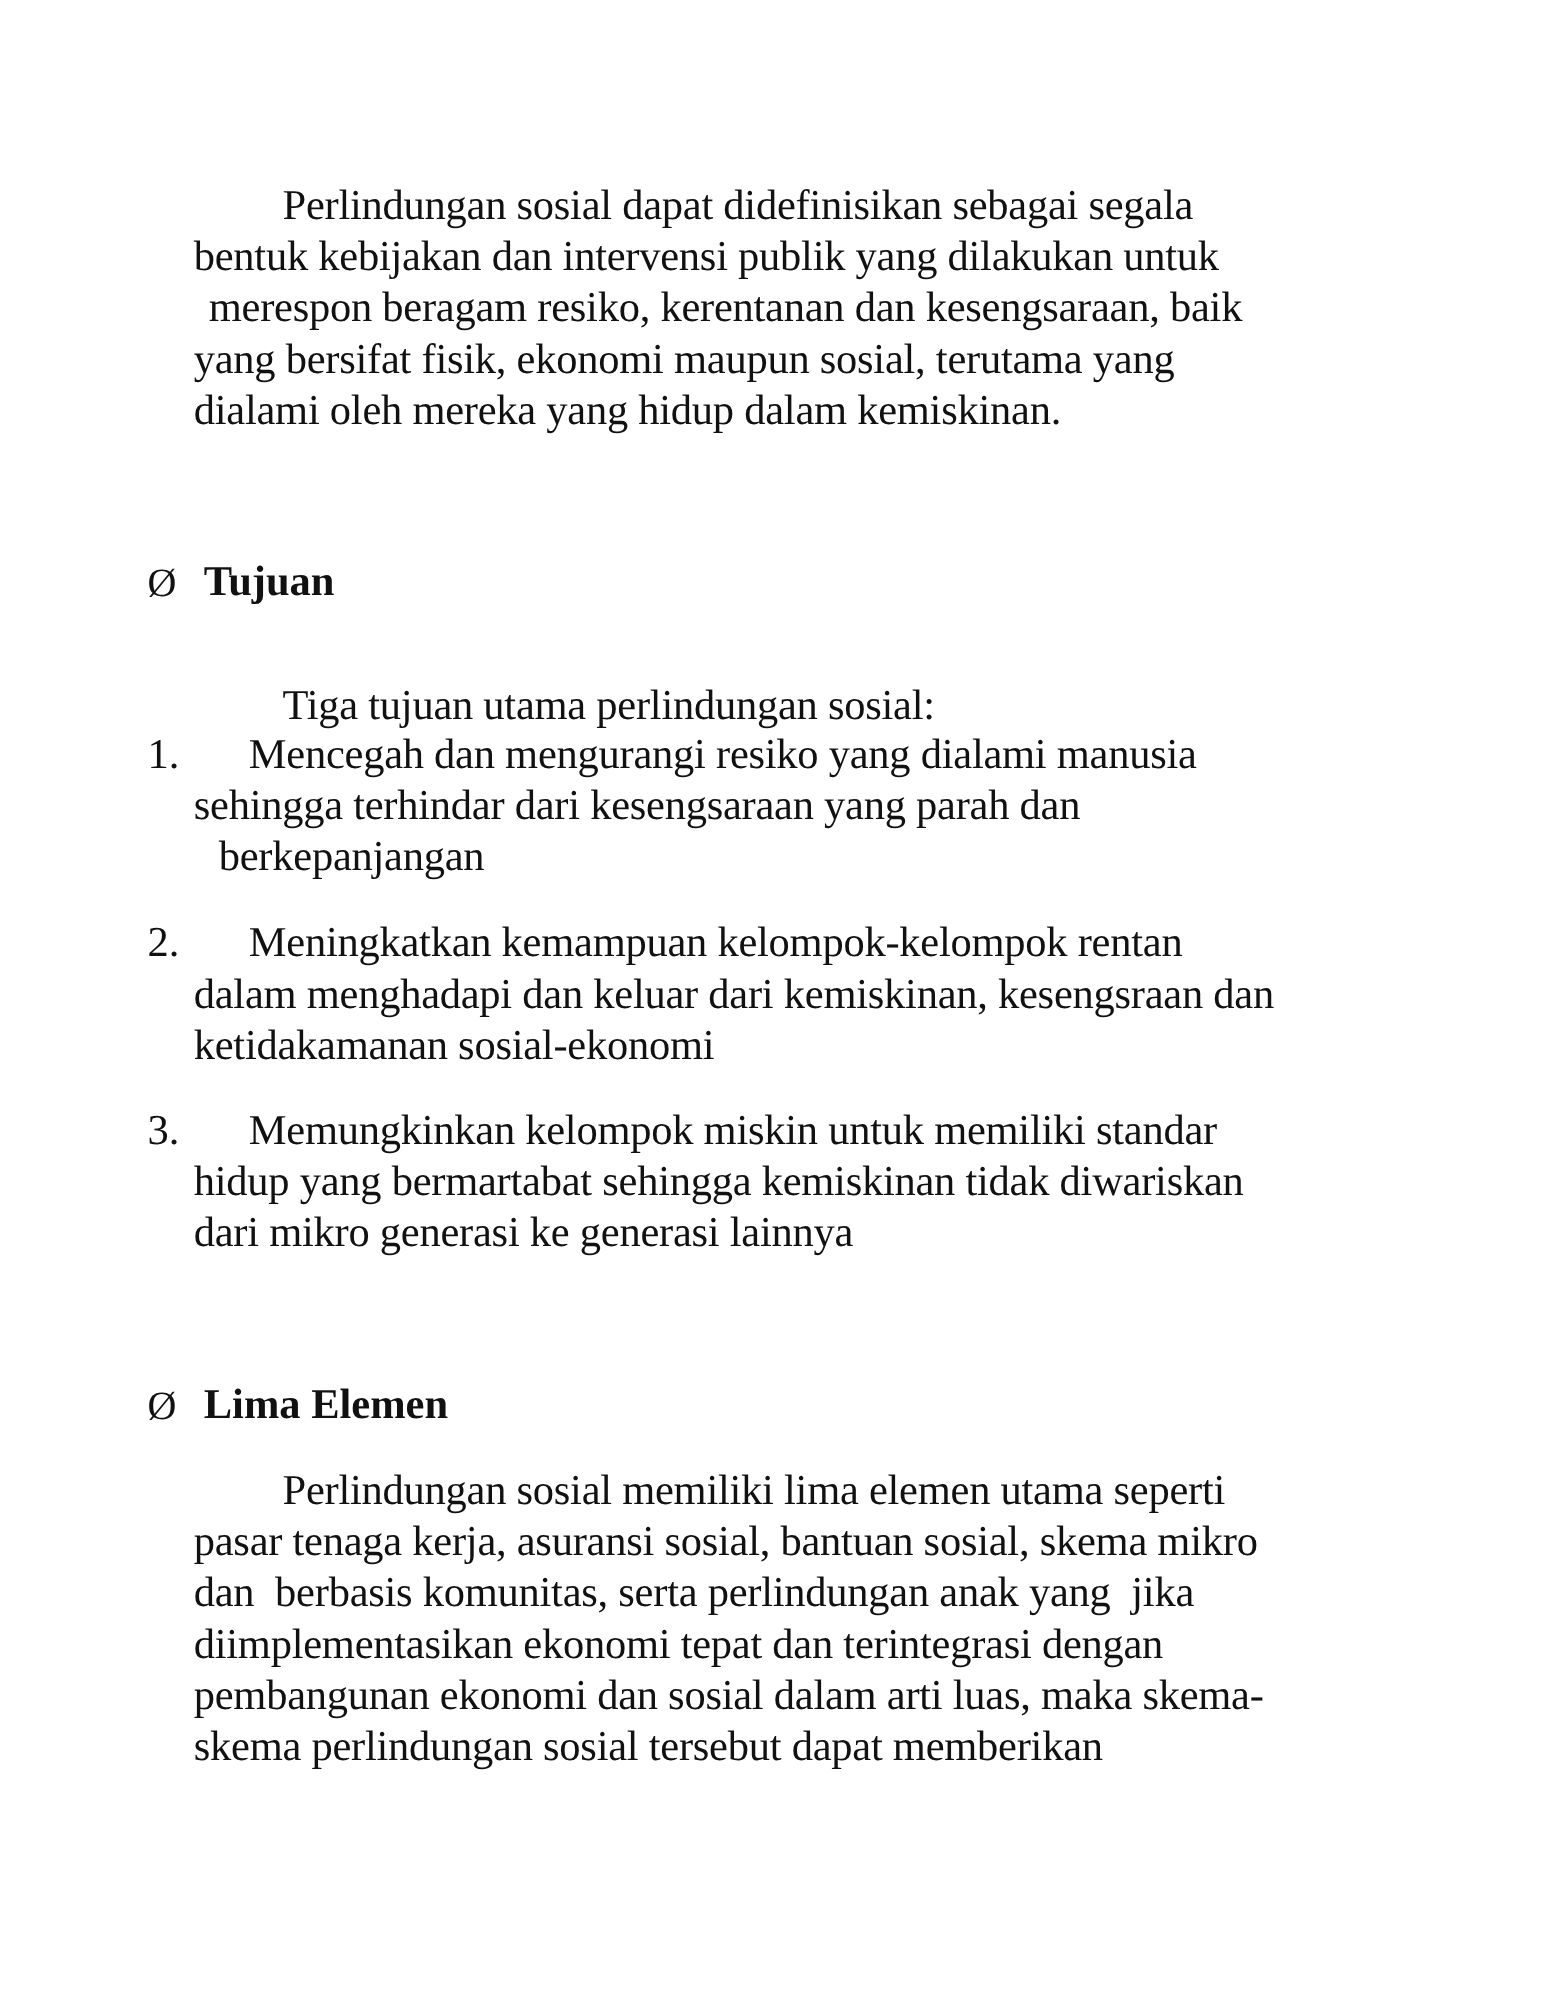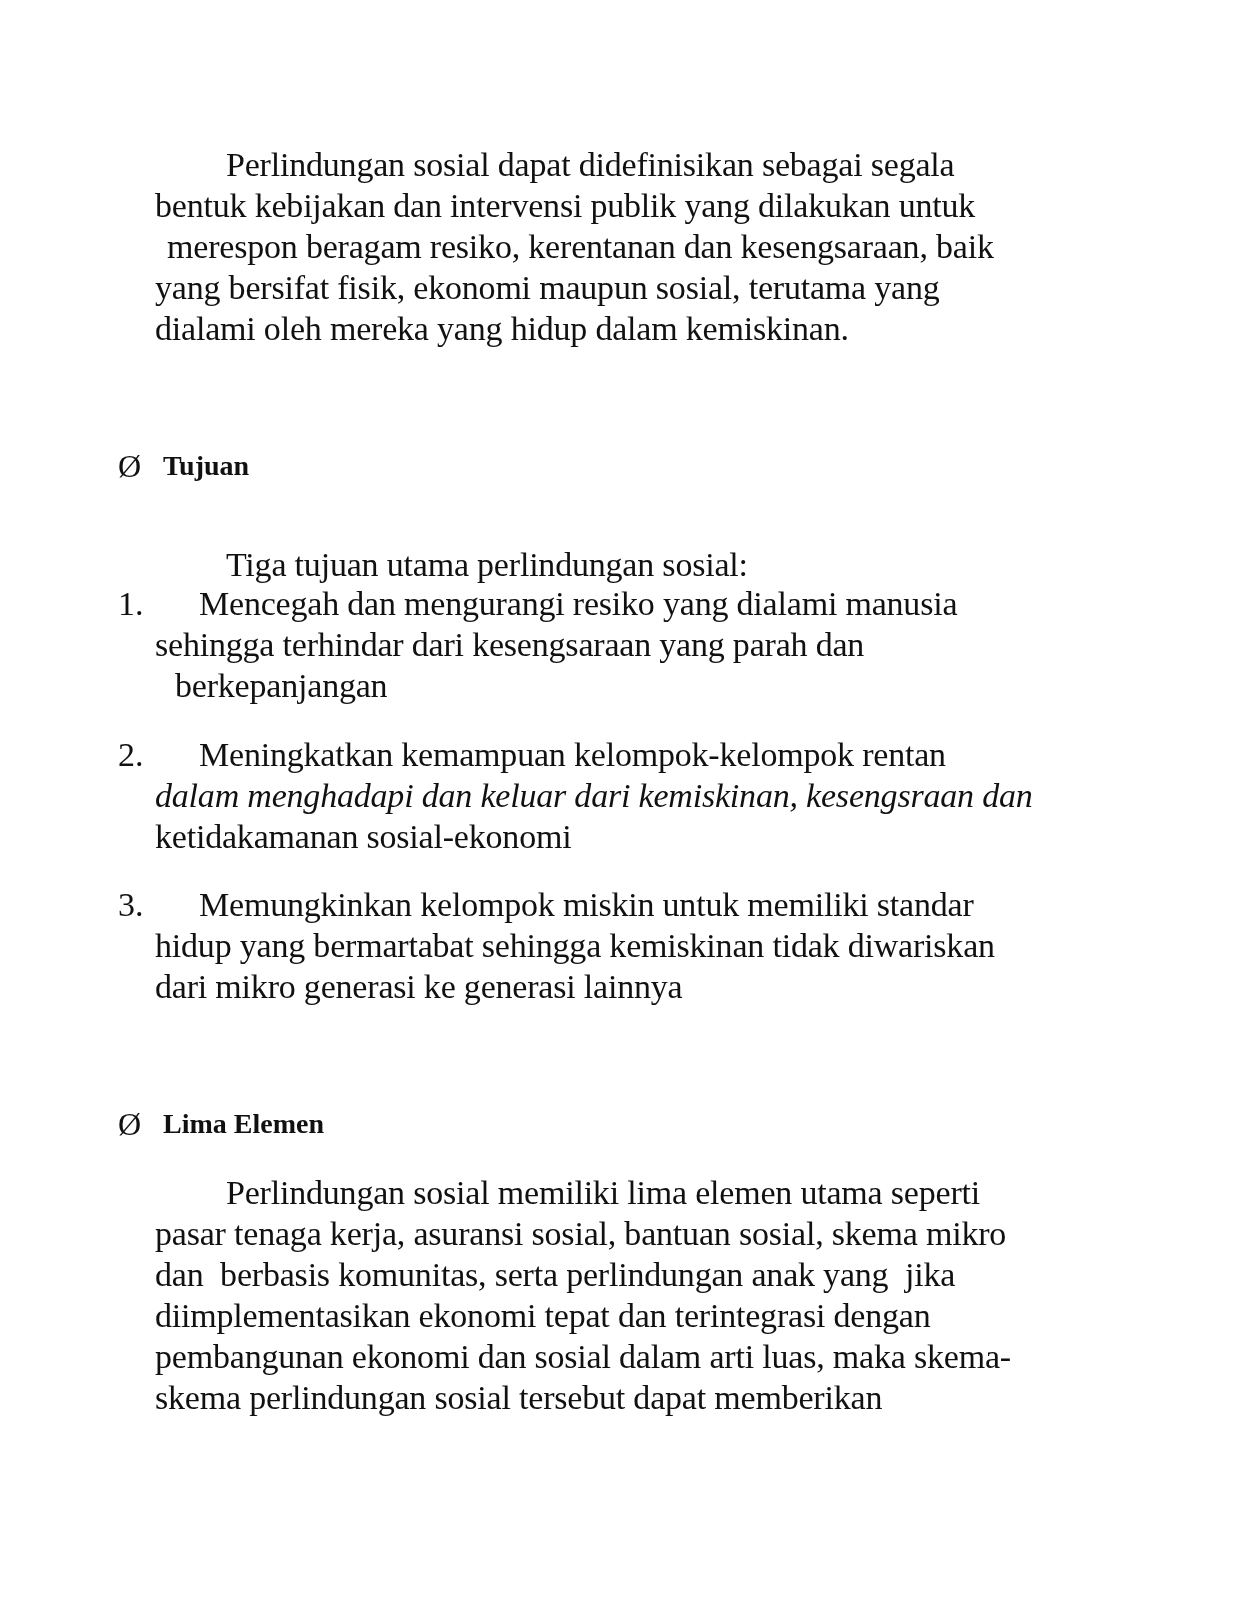--- a/index.html
+++ b/index.html
@@ -25,21 +25,21 @@
     .line {
       position: absolute;
       font-size: 34px;
       line-height: 41px;
       white-space: pre;
       letter-spacing: -0.2px;
       transform-origin: left top;
     }
     .heading {
       position: absolute;
-      font-size: 28px;
+      font-size: 34px;
       line-height: 41px;
       font-weight: bold;
       white-space: pre;
     }
     .bullet {
       position: absolute;
       font-size: 32px;
       line-height: 41px;
     }
     .num {
@@ -70,21 +70,21 @@
     <div>
       <div class="num" style="left:106px; top:583px;">1.</div>
       <div class="line" style="left:187px; top:583px;text-align:right;">Mencegah dan mengurangi resiko yang dialami manusia</div>
       <div class="line" style="left:143px; top:624px;">sehingga terhindar dari kesengsaraan yang parah dan</div>
       <div class="line" style="left:143px; top:665px;margin-left:20px;">berkepanjangan</div>
     </div>
 
     <div>
       <div class="num" style="left:106px; top:734px;">2.</div>
       <div class="line" style="left:187px; top:734px;">Meningkatkan kemampuan kelompok-kelompok rentan</div>
-      <div class="line" style="left:143px; top:775px;font-style:italic;">dalam menghadapi dan keluar dari kemiskinan, kesengsraan dan</div>
+      <div class="line" style="left:143px; top:775px;">dalam menghadapi dan keluar dari kemiskinan, kesengsraan dan</div>
       <div class="line" style="left:143px; top:816px;">ketidakamanan sosial-ekonomi</div>
     </div>
 
     <div>
       <div class="num" style="left:106px; top:884px;">3.</div>
       <div class="line" style="left:187px; top:884px;">Memungkinkan kelompok miskin untuk memiliki standar</div>
       <div class="line" style="left:143px; top:925px;">hidup yang bermartabat sehingga kemiskinan tidak diwariskan</div>
       <div class="line" style="left:143px; top:966px;">dari mikro generasi ke generasi lainnya</div>
     </div>
   </div>

